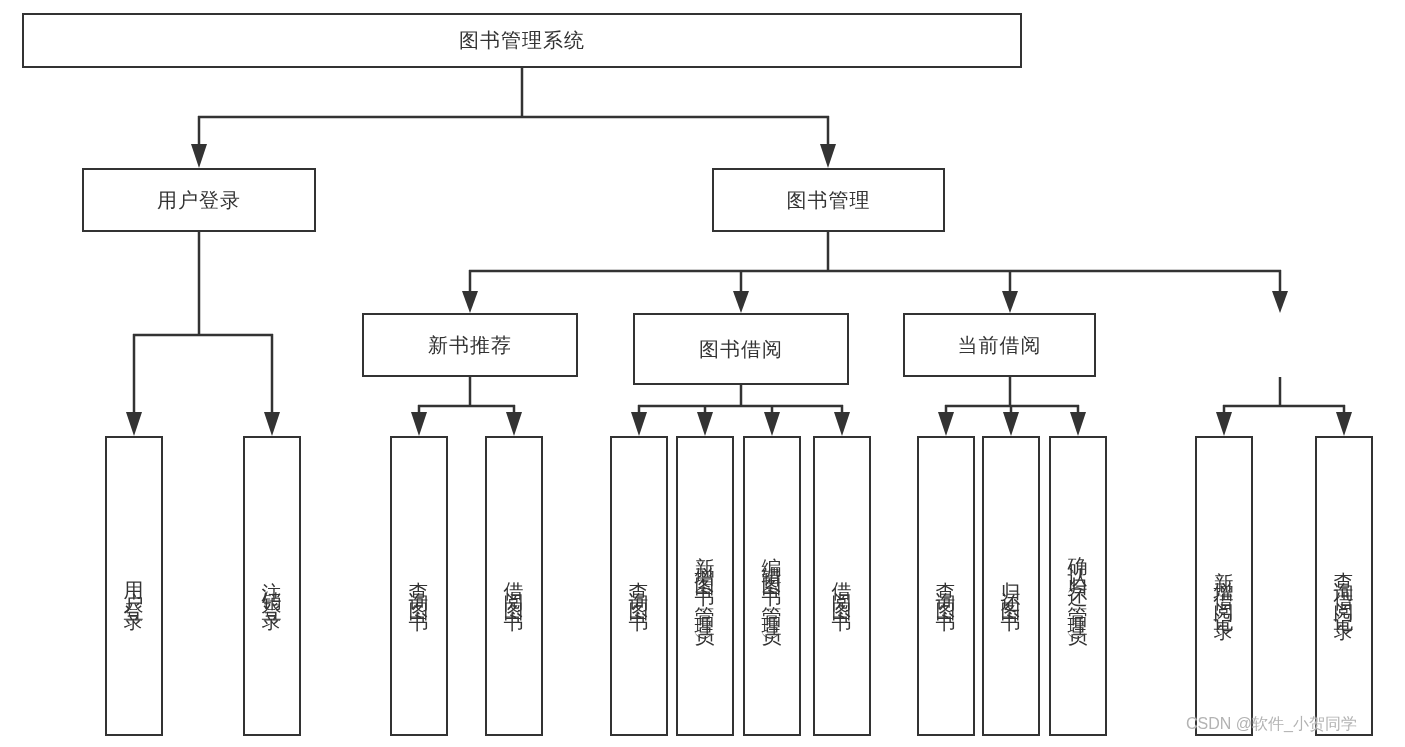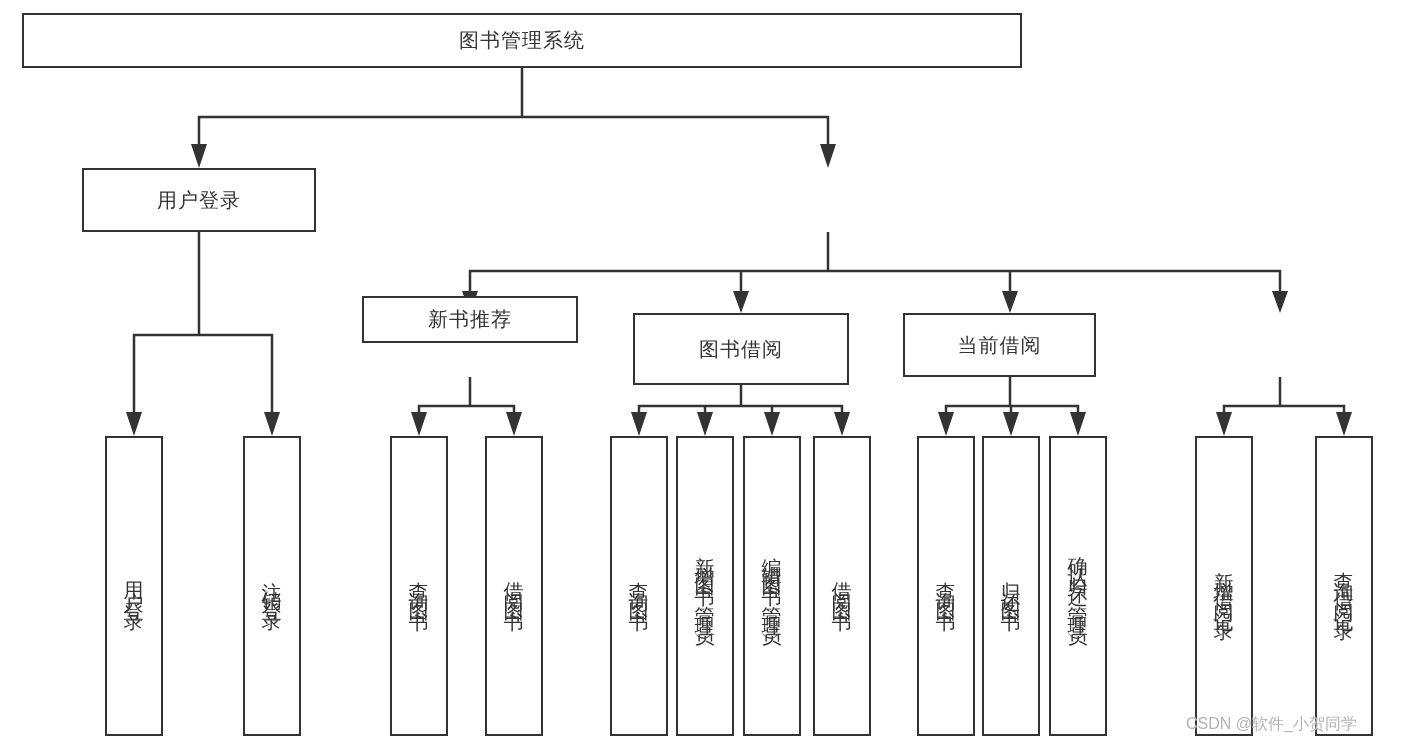--- a/index.html
+++ b/index.html
@@ -141,22 +141,25 @@
     </g>
   </svg>
 
   <div class="node" style="left:22px;top:13px;width:1000px;height:55px">
     <span class="lbl">图书管理系统</span>
   </div>
 
   <div class="node" style="left:82px;top:168px;width:234px;height:64px">
     <span class="lbl">用户登录</span>
   </div>
-
-  <div class="node" style="left:362px;top:296px;width:216px;height:47px">
+  <div class="node" style="left:712px;top:168px;width:233px;height:64px">
+    <span class="lbl">图书管理</span>
+  </div>
+
+  <div class="node" style="left:362px;top:313px;width:216px;height:64px">
     <span class="lbl">新书推荐</span>
   </div>
   <div class="node" style="left:633px;top:313px;width:216px;height:72px">
     <span class="lbl">图书借阅</span>
   </div>
   <div class="node" style="left:903px;top:313px;width:193px;height:64px">
     <span class="lbl">当前借阅</span>
   </div>
 
   <div class="node leaf" style="left:105px">

